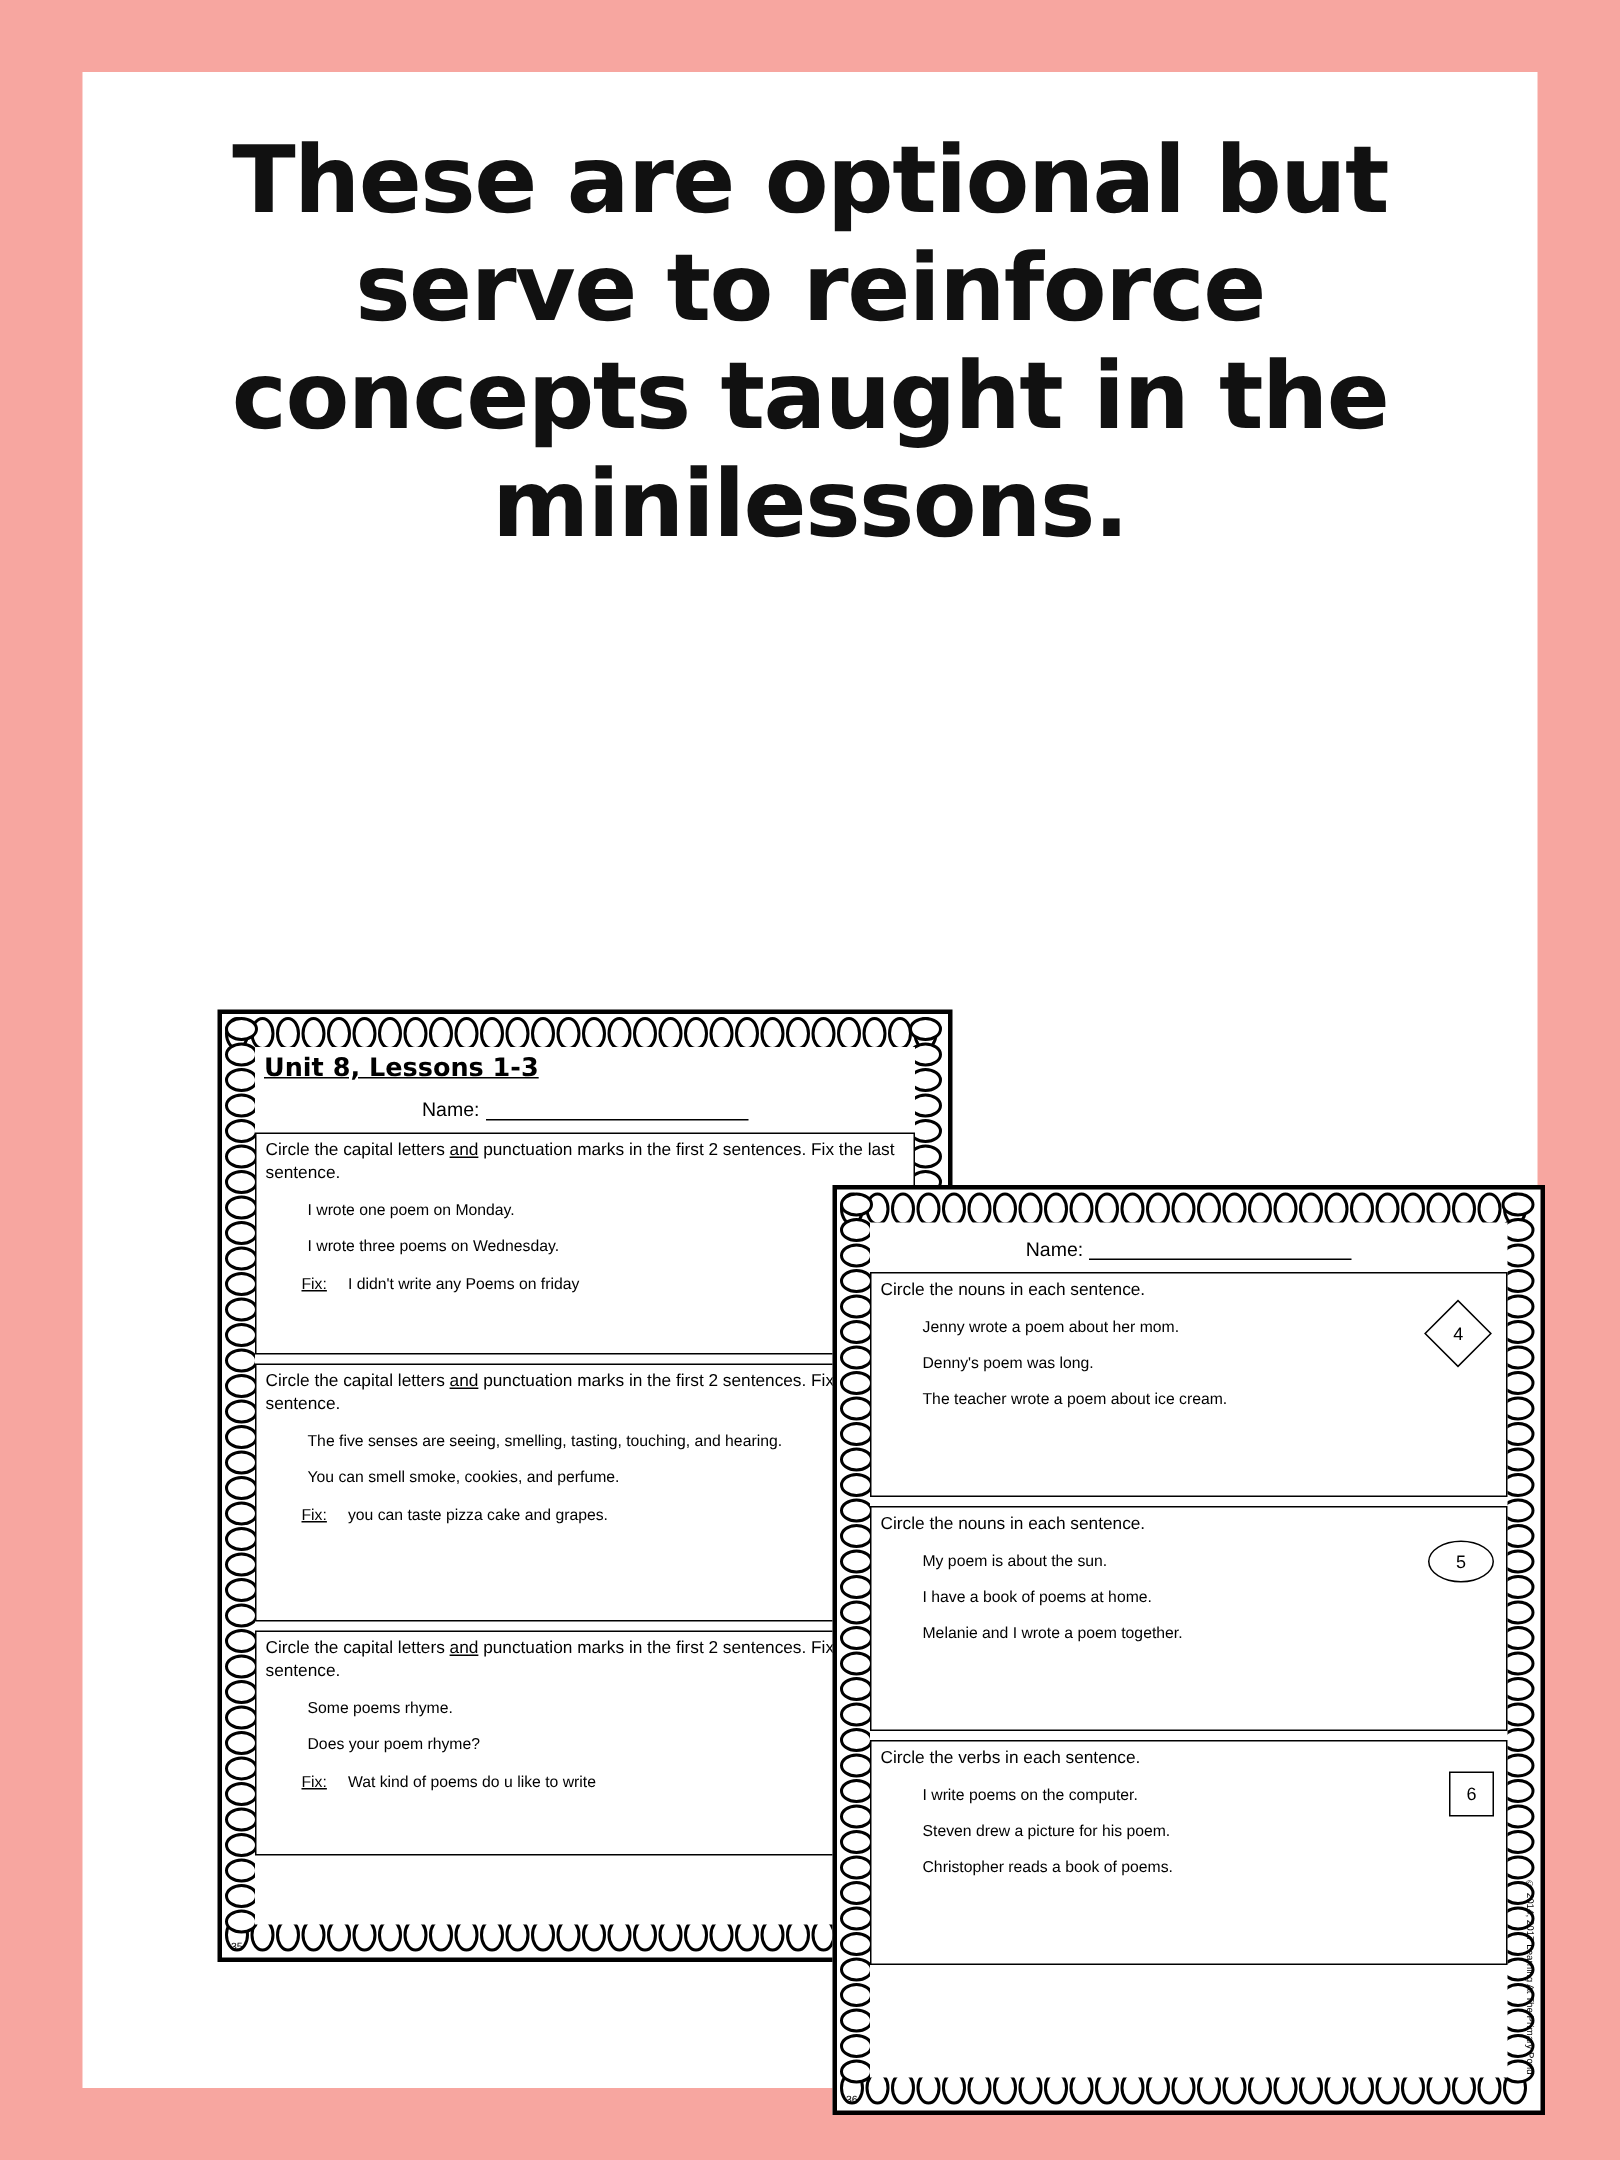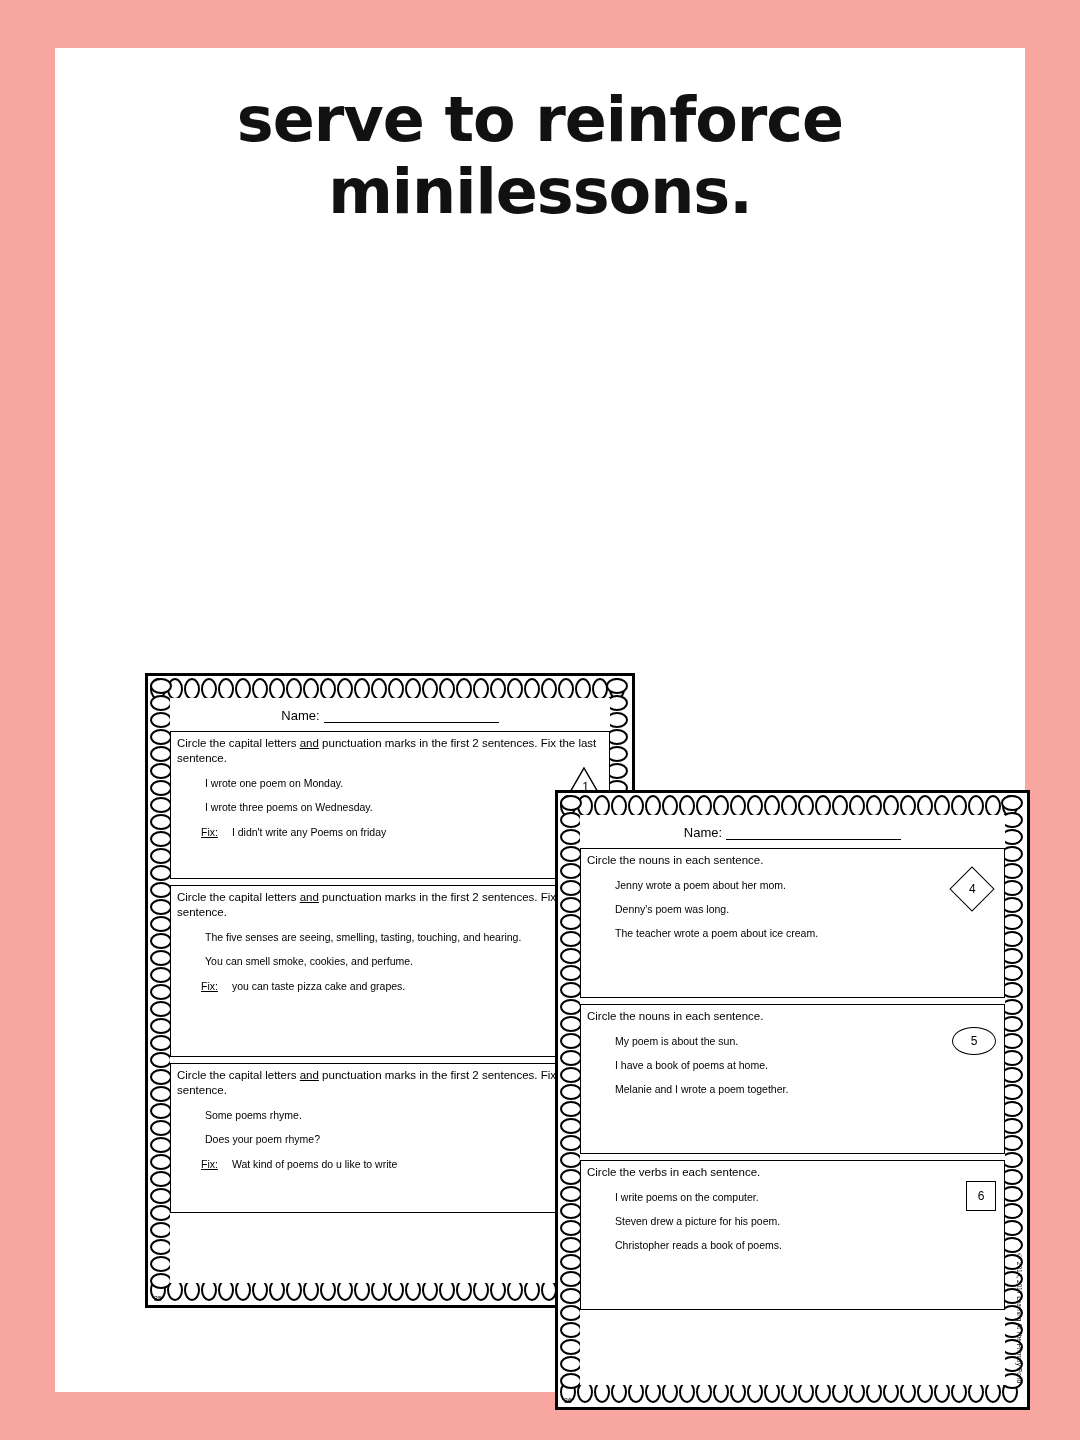--- a/index.html
+++ b/index.html
@@ -160,21 +160,23 @@
     color:#000;
     writing-mode:vertical-rl;
   }
 </style>
 </head>
 <body>
 
 <div class="page">
 
   <div class="headline">
+    <div>These are optional but</div>
     <div>serve to reinforce</div>
+    <div>concepts taught in the</div>
     <div>minilessons.</div>
   </div>
 
   <div class="sheet one">
     <div class="scallop" id="scallop1">
         <span style="left: 2px; top: 2px; width: 16px; height: 22px;"></span>
         <span style="left: 2px; top: 603px; width: 16px; height: 22px;"></span>
         <span style="left: 19px; top: 2px; width: 16px; height: 22px;"></span>
         <span style="left: 19px; top: 603px; width: 16px; height: 22px;"></span>
         <span style="left: 36px; top: 2px; width: 16px; height: 22px;"></span>
@@ -297,20 +299,21 @@
         <span style="left: 458px; top: 546px; width: 22px; height: 16px;"></span>
         <span style="left: 2px; top: 563px; width: 22px; height: 16px;"></span>
         <span style="left: 458px; top: 563px; width: 22px; height: 16px;"></span>
         <span style="left: 2px; top: 580px; width: 22px; height: 16px;"></span>
         <span style="left: 458px; top: 580px; width: 22px; height: 16px;"></span>
         <span style="left: 2px; top: 597px; width: 22px; height: 16px;"></span>
         <span style="left: 458px; top: 597px; width: 22px; height: 16px;"></span>
       </div>
     <div class="inner">
 
+      <div class="ws-title">Unit 8, Lessons 1-3</div>
 
       <div class="name-line">
         <span>Name:</span><span class="rule"></span>
       </div>
 
       <div class="box" style="height:148px;">
         <div class="directions">
           <span>Circle the capital letters </span><u>and</u><span> punctuation marks in the first 2 sentences.  Fix the last sentence.</span>
         </div>
         <div class="sent">I wrote one poem on Monday.</div>

